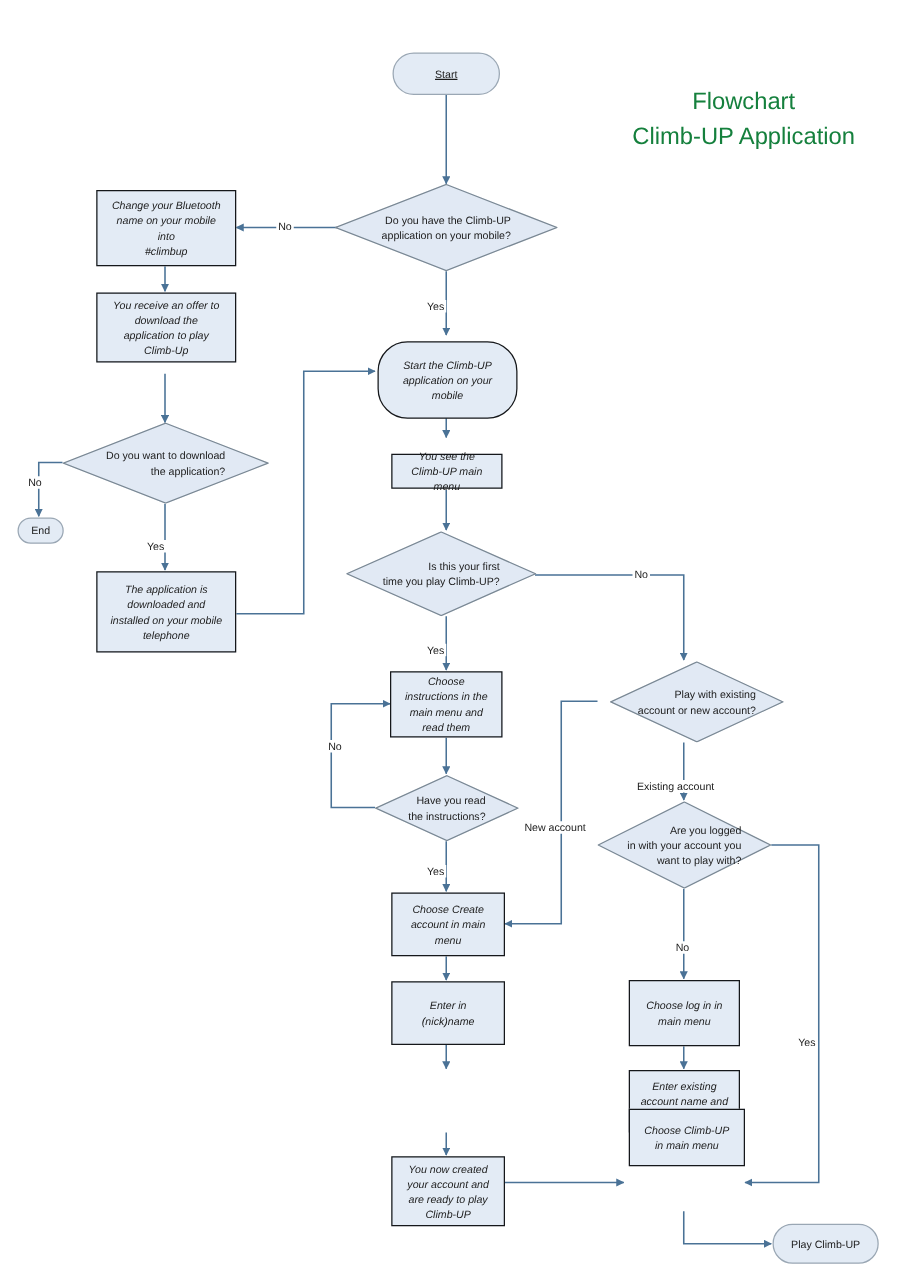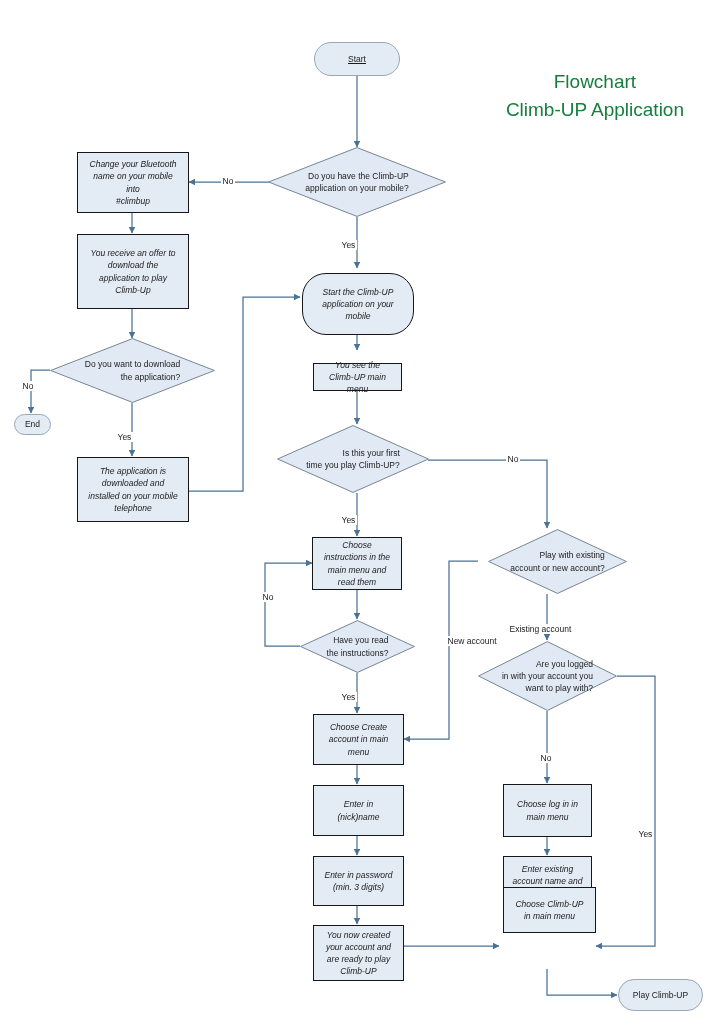--- a/index.html
+++ b/index.html
@@ -186,21 +186,21 @@
 application on your mobile?</span>
   </div>
 
   <div class="node proc" style="left:77px; top:152px; width:112px; height:61px;">
     <span class="txt">Change your Bluetooth
 name on your mobile
 into
 #climbup</span>
   </div>
 
-  <div class="node proc" style="left:77px; top:234px; width:112px; height:75px;text-align:center;">
+  <div class="node proc" style="left:77px; top:234px; width:112px; height:56px;text-align:center;">
     <span class="txt">You receive an offer to
 download the
 application to play
 Climb-Up</span>
   </div>
 
   <div class="node dec" style="left:50px; top:338px; width:165px; height:65px;">
     <span class="dshape"></span>
     <svg class="dline" viewBox="0 0 165 65" preserveAspectRatio="none">
       <polygon points="82.5,0.6 164.4,32.5 82.5,64.4 0.6,32.5" fill="none" stroke="#7a8894" stroke-width="1"></polygon>
@@ -261,24 +261,20 @@
     <span class="txt">Choose Create
 account in main
 menu</span>
   </div>
 
   <div class="node proc" style="left:313px; top:785px; width:91px; height:51px;">
     <span class="txt">Enter in
 (nick)name</span>
   </div>
 
-  <div class="node proc" style="left:313px; top:856px; width:91px; height:50px;">
-    <span class="txt">Enter in password
-(min. 3 digits)</span>
-  </div>
 
   <div class="node proc" style="left:313px; top:925px; width:91px; height:56px;">
     <span class="txt">You now created
 your account and
 are ready to play
 Climb-UP</span>
   </div>
 
   <div class="node dec" style="left:488px; top:529px; width:139px; height:65px;">
     <span class="dshape"></span>
@@ -330,19 +326,19 @@
   <span class="edge-label" style="left:340px; top:515px;">Yes</span>
 
   <span class="edge-label" style="left:506px; top:454px;">No</span>
 
   <span class="edge-label" style="left:261px; top:592px;">No</span>
 
   <span class="edge-label" style="left:340px; top:692px;">Yes</span>
 
   <span class="edge-label" style="left:508px; top:624px;">Existing account</span>
 
-  <span class="edge-label" style="left:418px; top:636px;margin-left:28px;">New account</span>
+  <span class="edge-label" style="left:418px; top:657px;">New account</span>
 
   <span class="edge-label" style="left:539px; top:753px;">No</span>
 
   <span class="edge-label" style="left:637px; top:829px;">Yes</span>
 
 </div>
 
 </body></html>

